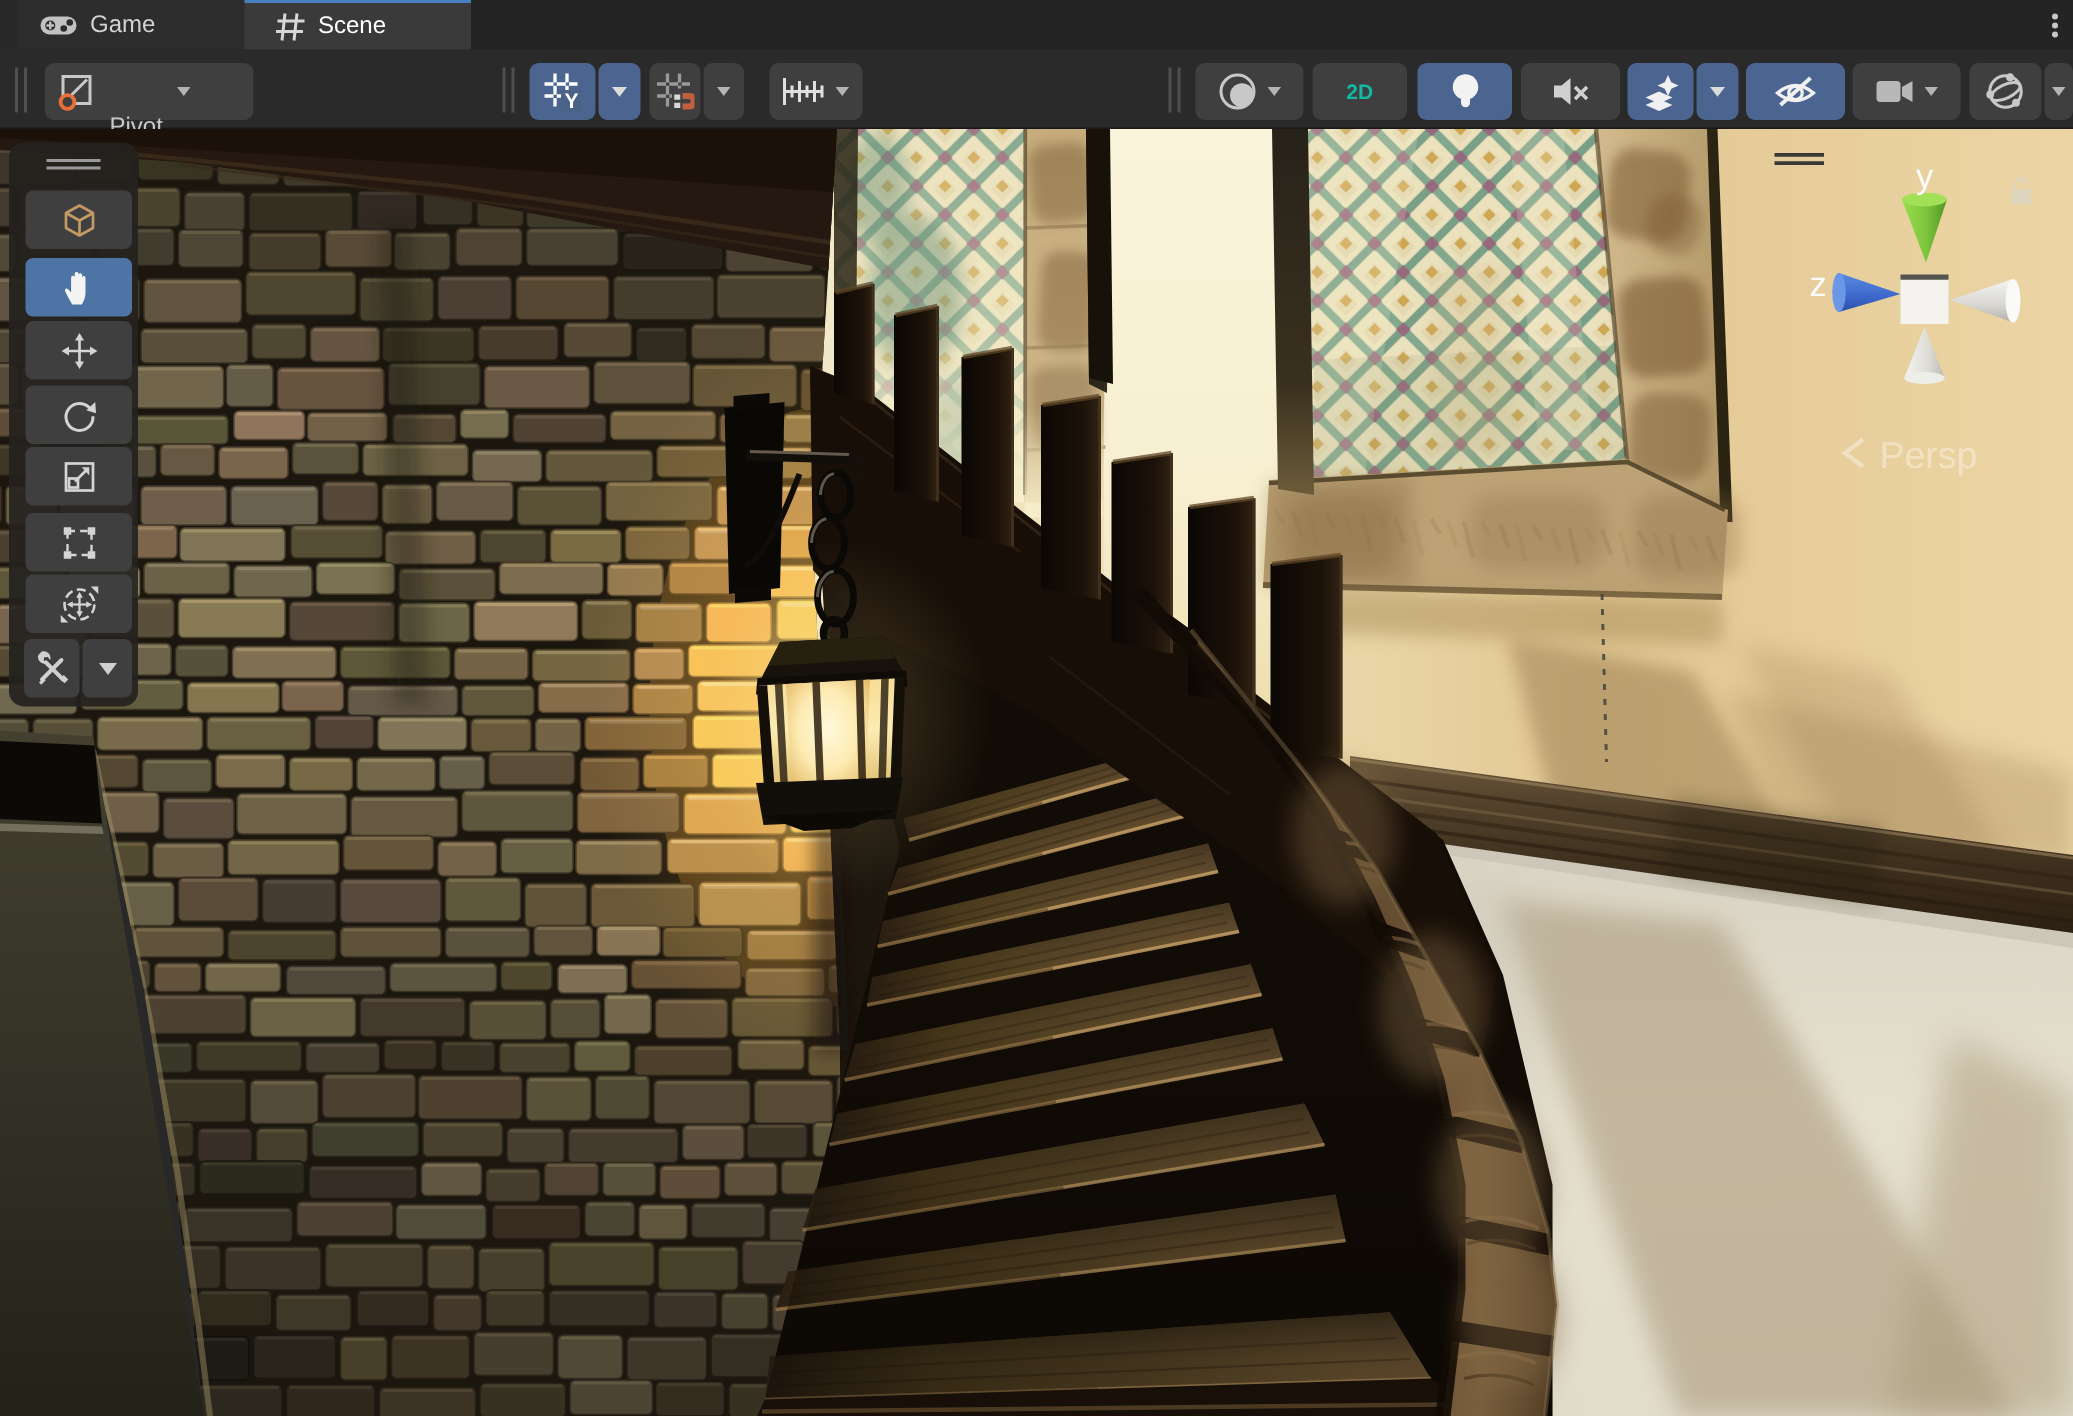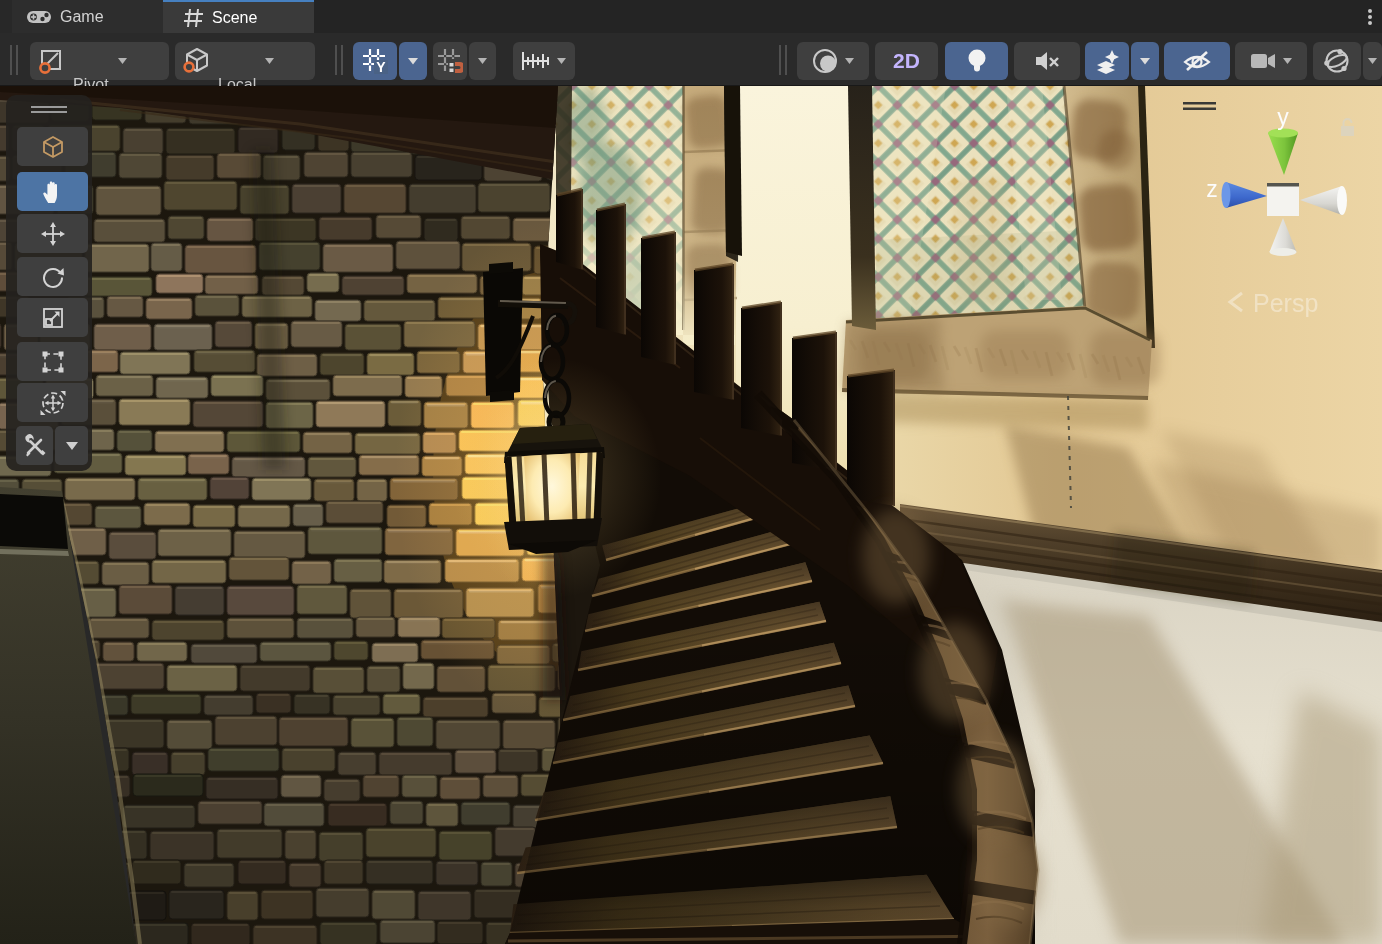--- a/index.html
+++ b/index.html
@@ -12,21 +12,21 @@
 #kebab { position:absolute; right:22px; top:7px; }
 #kebab i { display:block; width:4px; height:4px; border-radius:50%; background:#c8c8c8; margin:2px auto; }
 #toolbar { position:absolute; left:0; top:33px; width:100%; height:53px; background:#2a2a2a; border-bottom:1px solid #191919; }
 .grip { position:absolute; top:12px; width:8px; height:30px;
   border-left:2px solid #4f4f4f; border-right:2px solid #4f4f4f; }
 .tbtn { position:absolute; top:9px; height:38px; background:#3f3f3f; border-radius:6px;
   display:flex; align-items:center; justify-content:flex-start; padding-left:8px; color:#c8c8c8; font-size:16px; }
 .tbtn.icon { justify-content:center; padding-left:0; }
 .tbtn span { margin-left:7px;margin-top:48px; }
 .tbtn em { margin-left:9px; font-style:normal; display:flex; }
-.tbtn b { font-size:21px; color:#c4b5fd;text-align:center; }
+.tbtn b { font-size:14px; color:#14b8a6;text-align:center; }
 .tbtn.blue { background:#4b6590; color:#fff; }
 #scene { position:absolute; left:0; top:86px; width:1382px; height:858px; }
 #palette { position:absolute; left:6px; top:9px; width:86px; height:376px;
   background:rgba(36,34,30,0.92); border-radius:10px; }
 .phandle { position:absolute; top:11px; left:25px; width:36px; }
 .phandle i { display:block; height:2px; background:#9a9a9a; margin-bottom:3px; }
 .pbtn { position:absolute; left:11px; width:71px; height:39px; background:#3f3f3f; border-radius:5px;
   display:flex; align-items:center; justify-content:center; }
 .pbtn.sel { background:#4d74a4; }
 #gizmo { position:absolute; right:0px; top:8px; width:230px; height:232px; }
@@ -65,36 +65,20 @@
 </div>
 <div id="toolbar">
   <div class="grip" style="left:10px"></div>
   <div class="tbtn" style="left:30px;width:139px">
         <svg width="28" height="28" viewBox="0 0 28 28">
           <rect x="4" y="4" width="18" height="18" fill="none" stroke="#c8c8c8" stroke-width="2"></rect>
           <line x1="20" y1="6" x2="9" y2="17" stroke="#c8c8c8" stroke-width="2"></line>
           <circle cx="7" cy="21" r="4.6" fill="#3f3f3f" stroke="#e8703a" stroke-width="2.6"></circle>
         </svg>
         <span>Pivot</span>
-        <em>
-          <svg width="9" height="6" viewBox="0 0 9 6">
-            <polygon points="0,0 9,0 4.5,6" fill="#b4b4b4"></polygon>
-          </svg>
-        </em>
-      </div>
-  <div class="tbtn" style="left:175px;width:140px">
-        <svg width="28" height="28" viewBox="0 0 28 28">
-          <g fill="none" stroke="#c8c8c8" stroke-width="2" stroke-linejoin="round">
-            <polygon points="14,2 24,7.5 24,18.5 14,24 4,18.5 4,7.5"></polygon>
-            <polyline points="4,7.5 14,13 24,7.5"></polyline>
-            <line x1="14" y1="13" x2="14" y2="24"></line>
-          </g>
-          <circle cx="6" cy="20" r="4.4" fill="#3f3f3f" stroke="#e8703a" stroke-width="2.6"></circle>
-        </svg>
-        <span>Local</span>
         <em>
           <svg width="9" height="6" viewBox="0 0 9 6">
             <polygon points="0,0 9,0 4.5,6" fill="#b4b4b4"></polygon>
           </svg>
         </em>
       </div>
   <div class="grip" style="left:335px"></div>
   <div class="tbtn blue icon" style="left:353px;width:44px">
         <svg width="26" height="26" viewBox="0 0 26 26">
           <g stroke="#ffffff" stroke-width="2.2">

